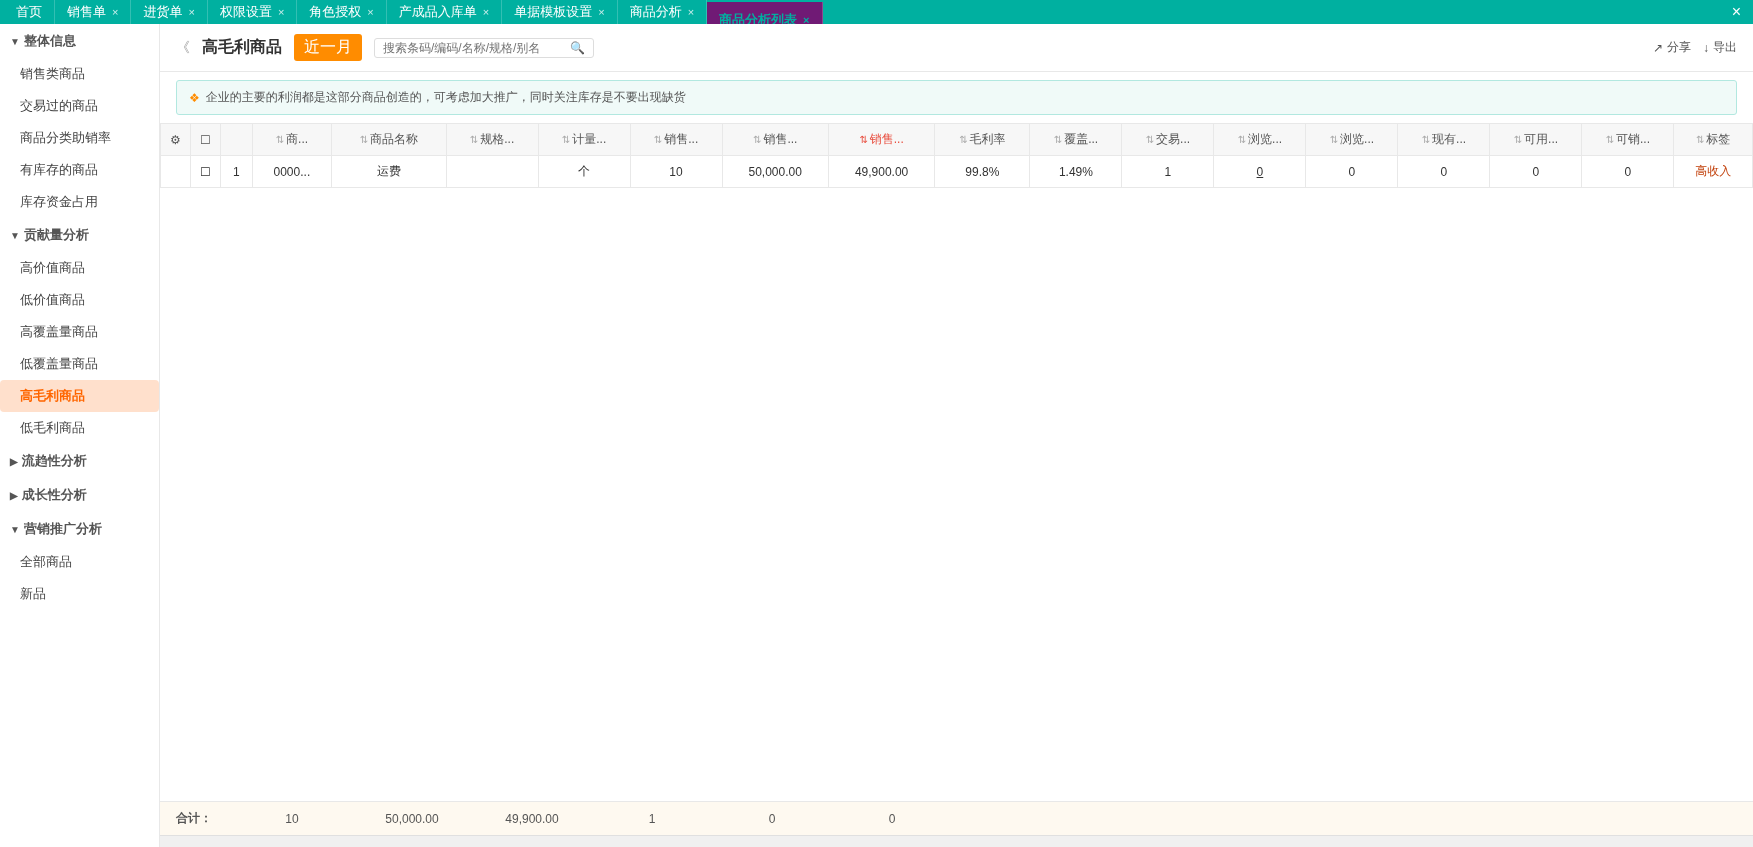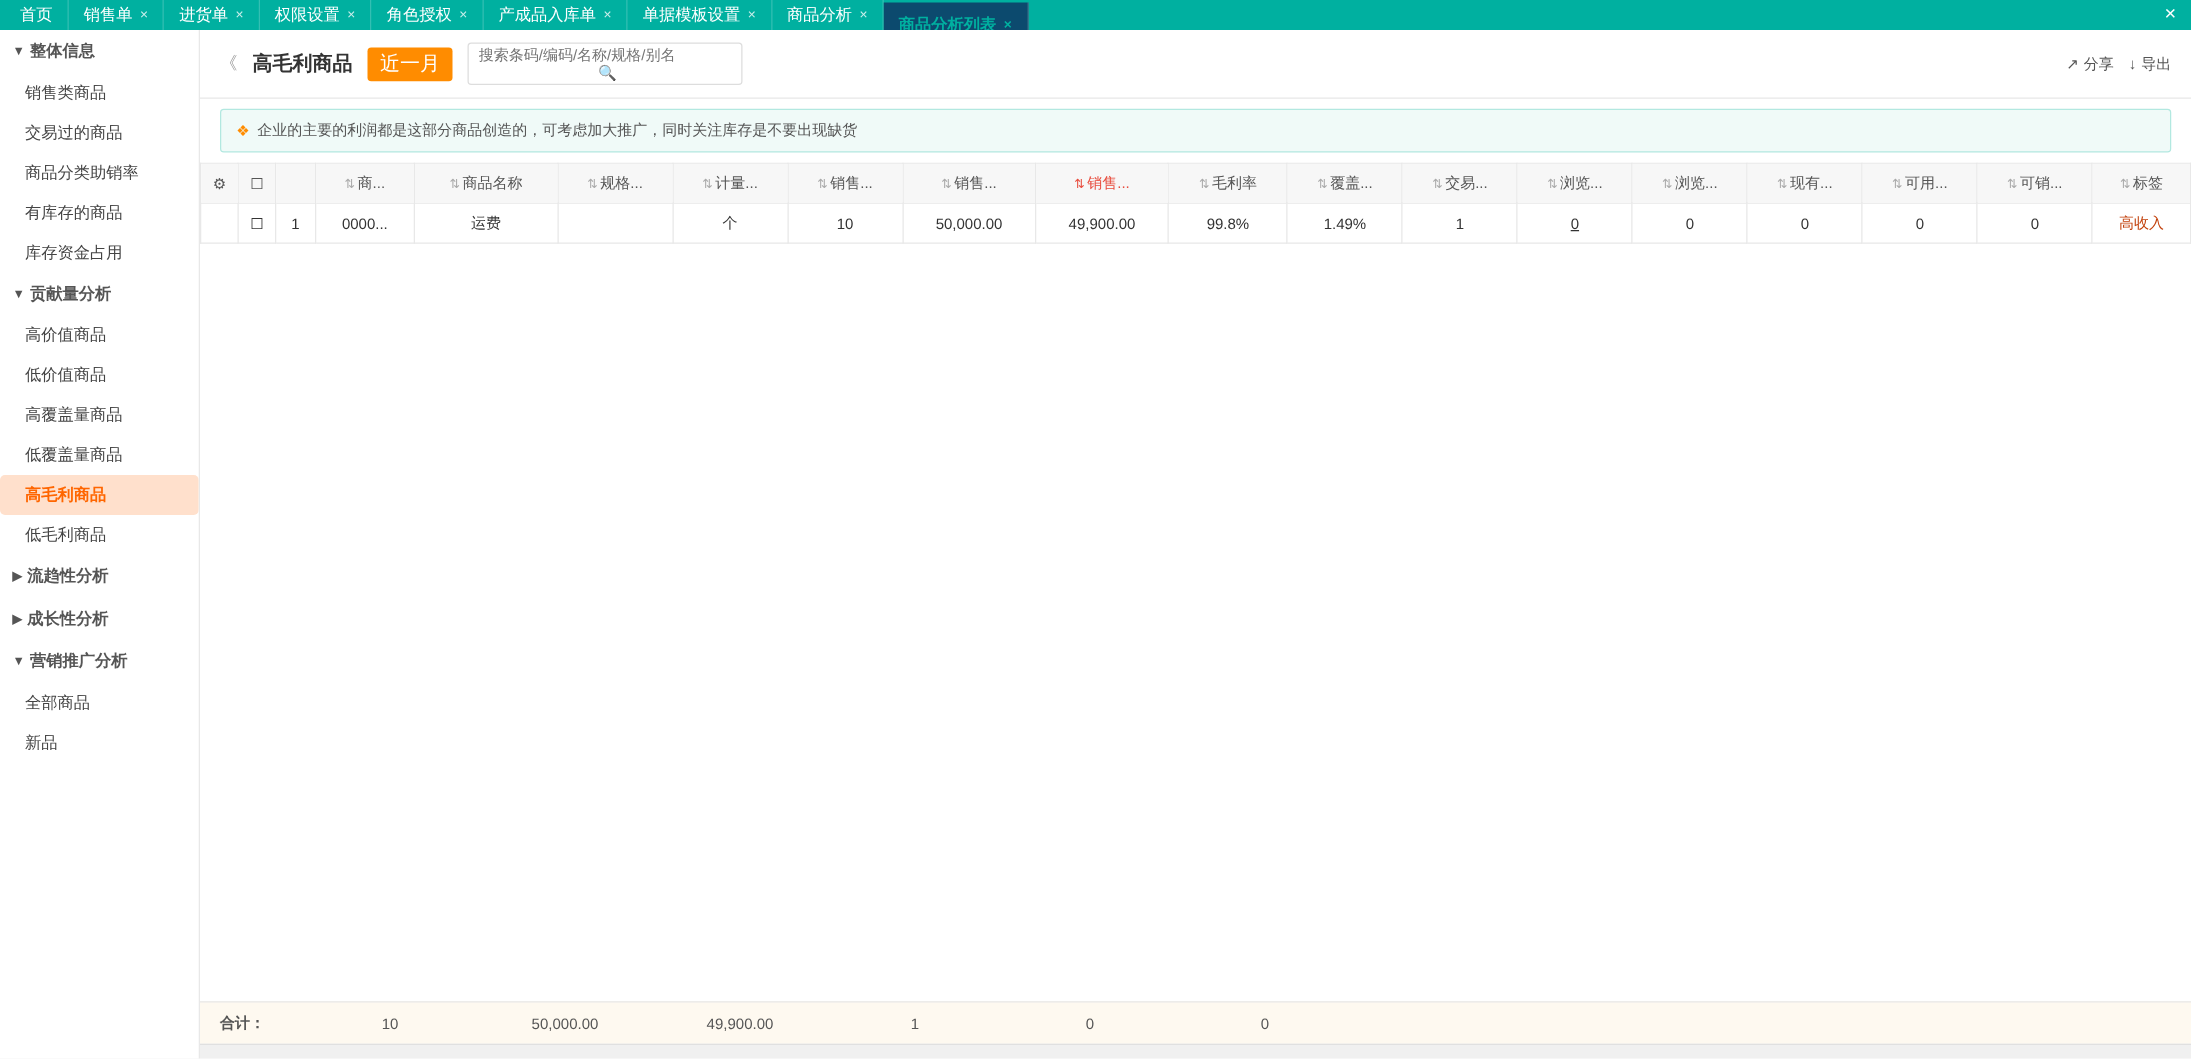--- a/index.html
+++ b/index.html
@@ -20,21 +20,21 @@
       padding: 0 12px;
       height: 36px;
       color: #fff;
       cursor: pointer;
       font-size: 13px;
       white-space: nowrap;
       border-right: 1px solid rgba(255,255,255,0.2);
     }
     .tab-item:first-child { border-left: none; }
     .tab-item.active {
-      background: #0c4a6e;
+      background: #701a75;
       color: #00b0a0;
       font-weight: bold;
       margin-top: 16px;
     }
     .tab-item .tab-close {
       margin-left: 6px;
       font-size: 11px;
       color: rgba(255,255,255,0.8);
       cursor: pointer;
     }
@@ -127,21 +127,20 @@
       font-size: 16px;
     }
     .search-box {
       display: flex;
       align-items: center;
       margin-left: 12px;
       border: 1px solid #ddd;
       border-radius: 3px;
       padding: 2px 8px;
       width: 220px;
-      flex-direction: column;
     }
     .search-box input {
       border: none;
       outline: none;
       font-size: 12px;
       width: 100%;
       color: #999;
     }
     .search-icon { color: #999; margin-left: 4px; cursor: pointer; }
     .header-actions {
@@ -213,21 +212,21 @@
     
     .footer-bar {
       background: #fef9f0;
       border-top: 1px solid #e8e8e8;
       display: flex;
       align-items: center;
       padding: 8px 16px;
       font-size: 12px;
       color: #555;
       flex-shrink: 0;
-      gap: 60px;
+      gap: 40px;
     }
     .footer-label { font-weight: bold; }
     .footer-cell { min-width: 80px; text-align: center; }
 
     
     .scrollbar-area {
       height: 12px;
       background: #f0f0f0;
       border-top: 1px solid #e0e0e0;
       flex-shrink: 0;

